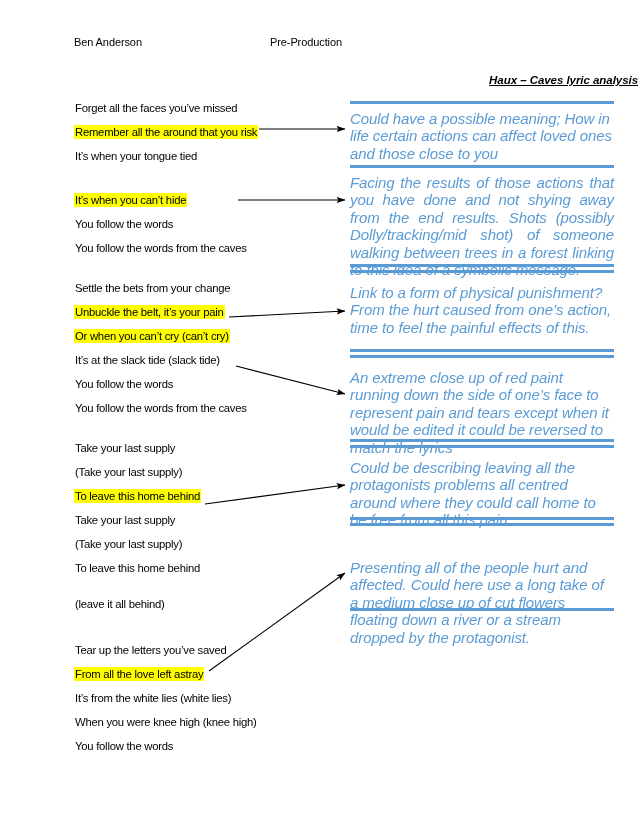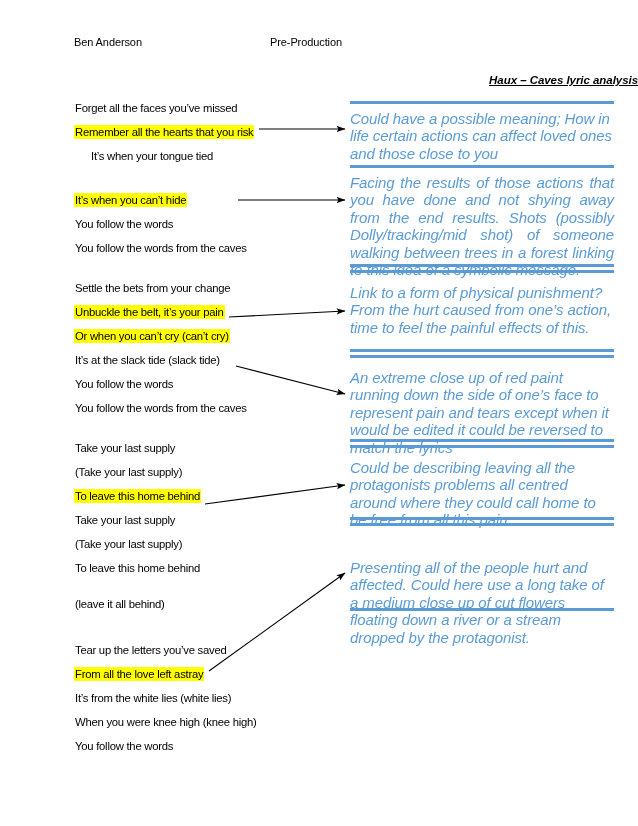--- a/index.html
+++ b/index.html
@@ -69,21 +69,20 @@
   .lyric-line > span {
     display: inline;
     line-height: 14px;
     padding: 1px 1px;
   }
   .lyric-line.hl > span {
     background: #ffff00;
   }
   .lyric-line.gap {
     height: 44px;
-    margin-left: 16px;
   }
   .lyric-line.gap2 {
     height: 40px;
   }
   .lyric-line.gap3 {
     height: 46px;
     margin-top: 12px;
   }
 
   
@@ -140,21 +139,21 @@
 
   <div class="hdr">
     <div class="hdr-name">Ben Anderson</div>
     <div class="hdr-stage">Pre-Production</div>
   </div>
 
   <div class="doc-title">Haux – Caves lyric analysis</div>
 
   <div class="lyrics">
     <div class="lyric-line"><span>Forget all the faces you’ve missed</span></div>
-    <div class="lyric-line hl"><span>Remember all the hearts that you risk</span></div>
+    <div class="lyric-line hl"><span>Remember all the around that you risk</span></div>
     <div class="lyric-line gap"><span>It’s when your tongue tied</span></div>
     <div class="lyric-line hl"><span>It’s when you can’t hide</span></div>
     <div class="lyric-line"><span>You follow the words</span></div>
     <div class="lyric-line gap2"><span>You follow the words from the caves</span></div>
     <div class="lyric-line"><span>Settle the bets from your change</span></div>
     <div class="lyric-line hl"><span>Unbuckle the belt, it’s your pain</span></div>
     <div class="lyric-line hl"><span>Or when you can’t cry (can’t cry)</span></div>
     <div class="lyric-line"><span>It’s at the slack tide (slack tide)</span></div>
     <div class="lyric-line"><span>You follow the words</span></div>
     <div class="lyric-line gap2"><span>You follow the words from the caves</span></div>

